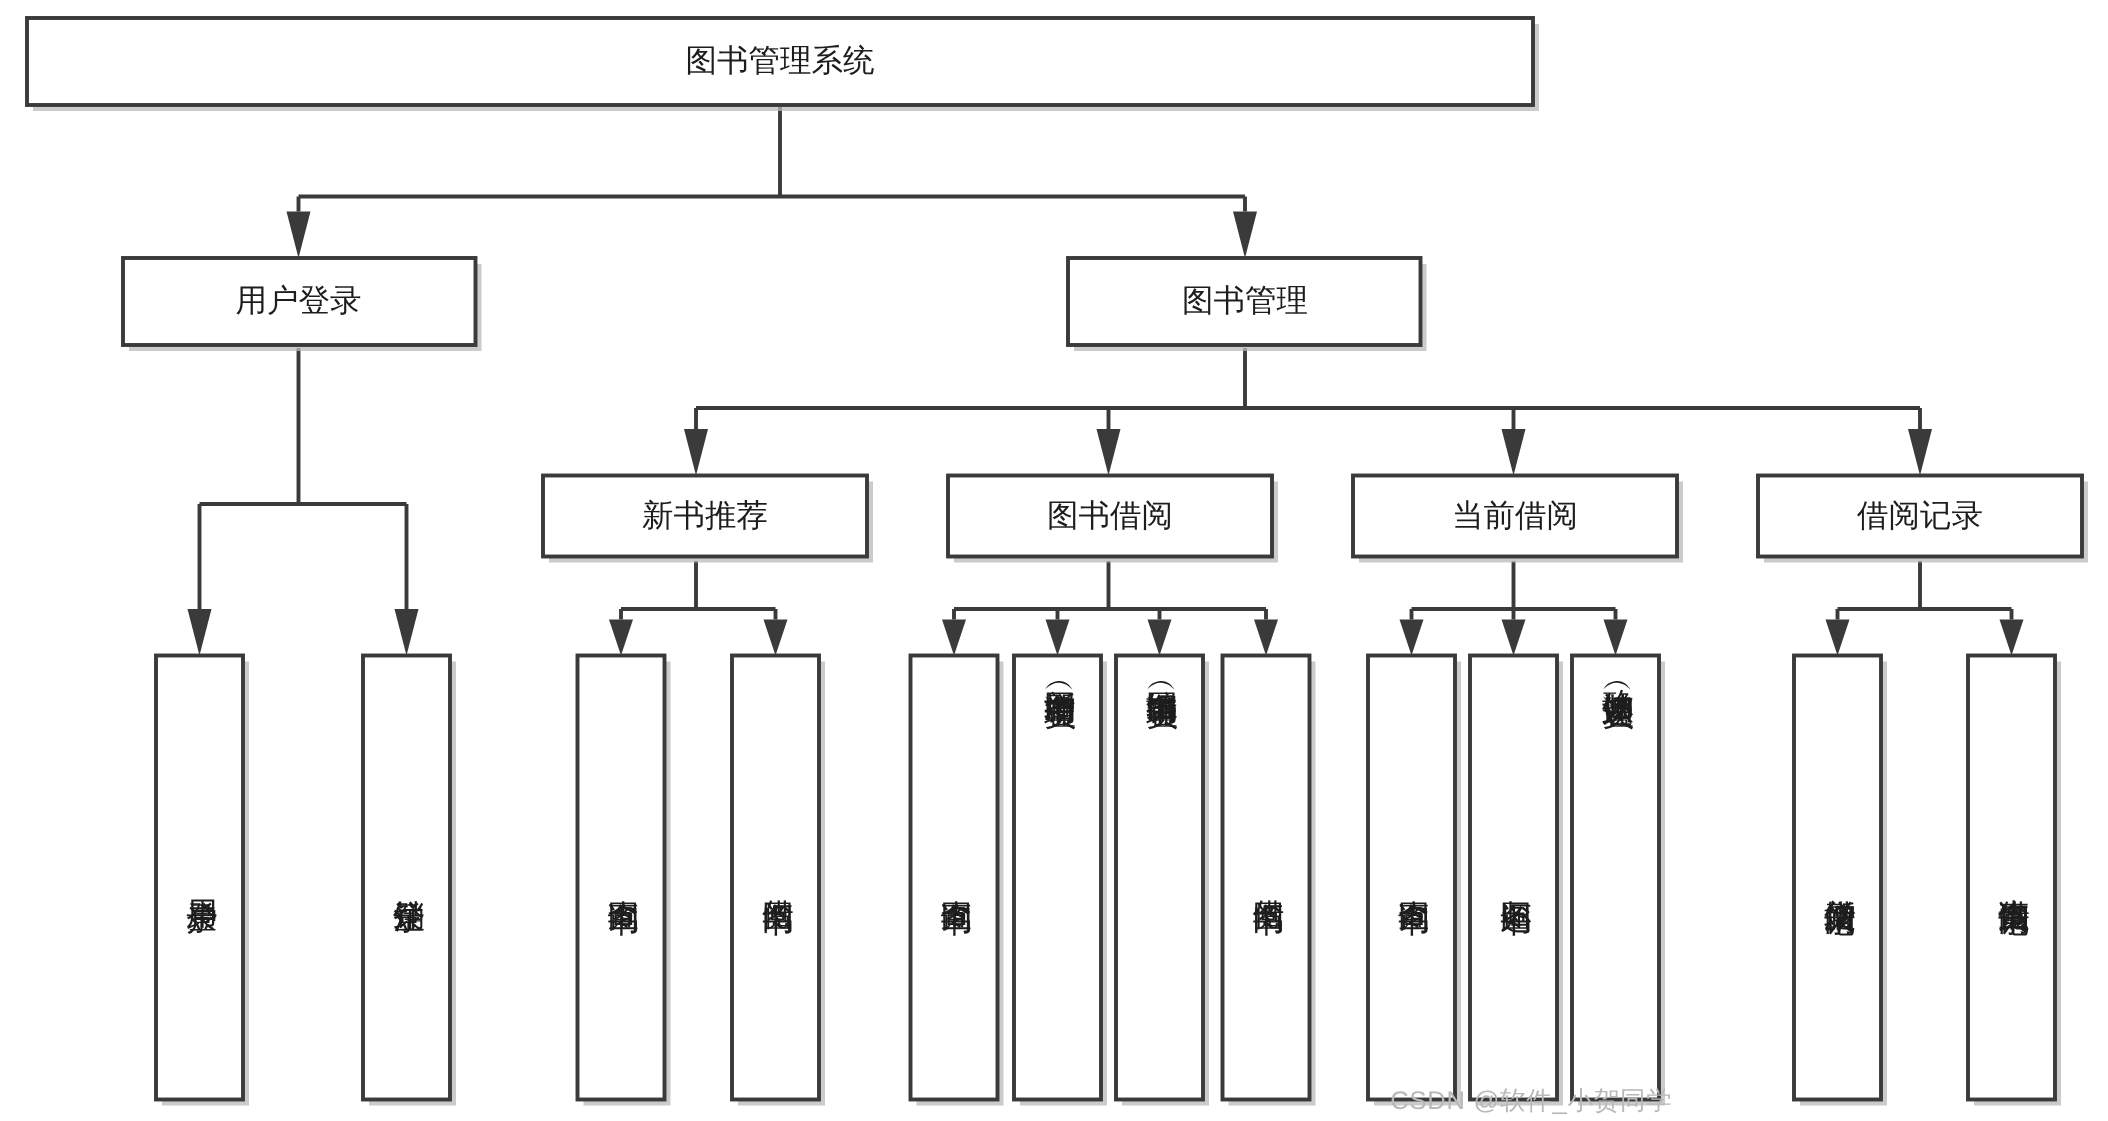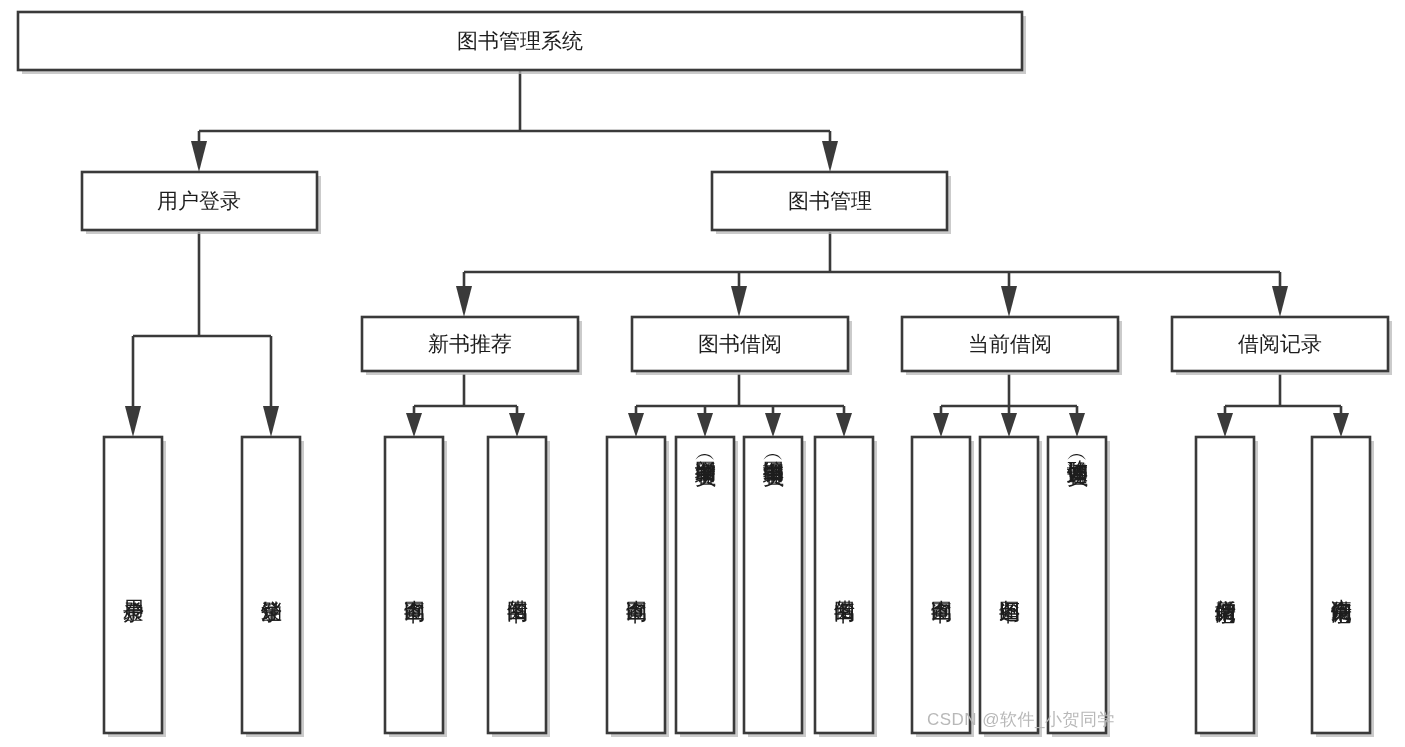--- a/index.html
+++ b/index.html
@@ -65,21 +65,21 @@
     font-size: 21px;
     line-height: 1.22;
     color: #1d1d1d;
     letter-spacing: 1px;
     white-space: nowrap;
     text-align: left;
   }
   .watermark {
     position: absolute;
     right: 8px;
-    bottom: 16px;
+    bottom: 2px;
     font-family: "Liberation Sans", "DejaVu Sans", sans-serif;
     font-size: 17px;
     color: #b8b8b8;
     white-space: nowrap;
     letter-spacing: 0.5px;
   }
 </style>
 </head>
 <body>
 

